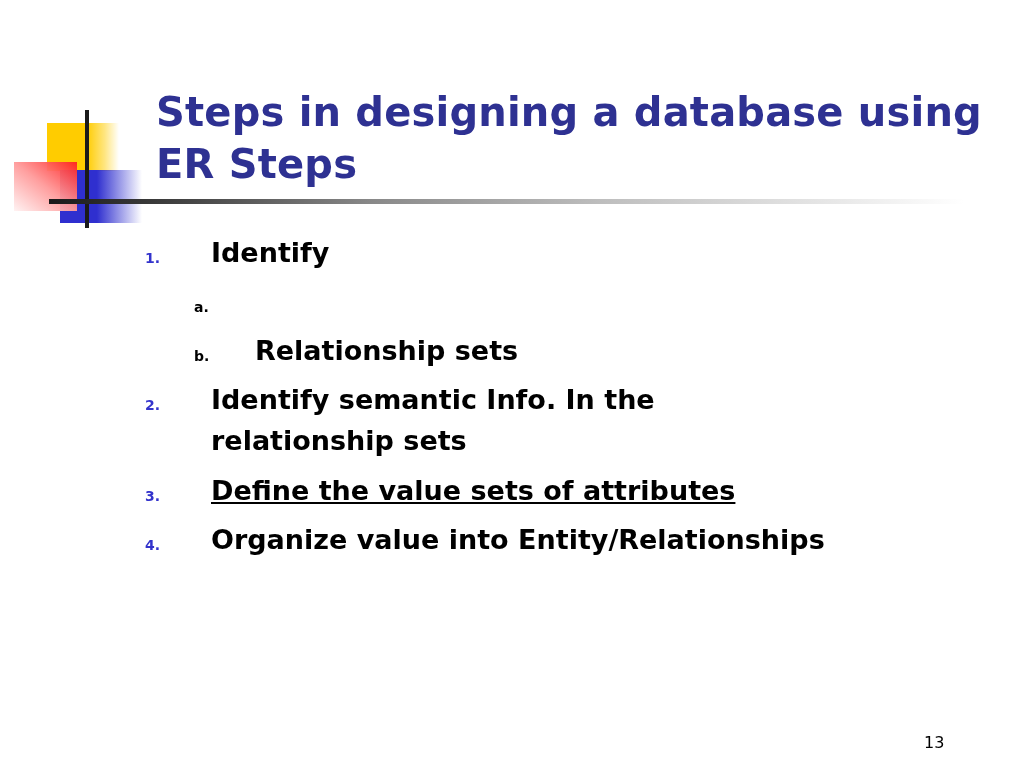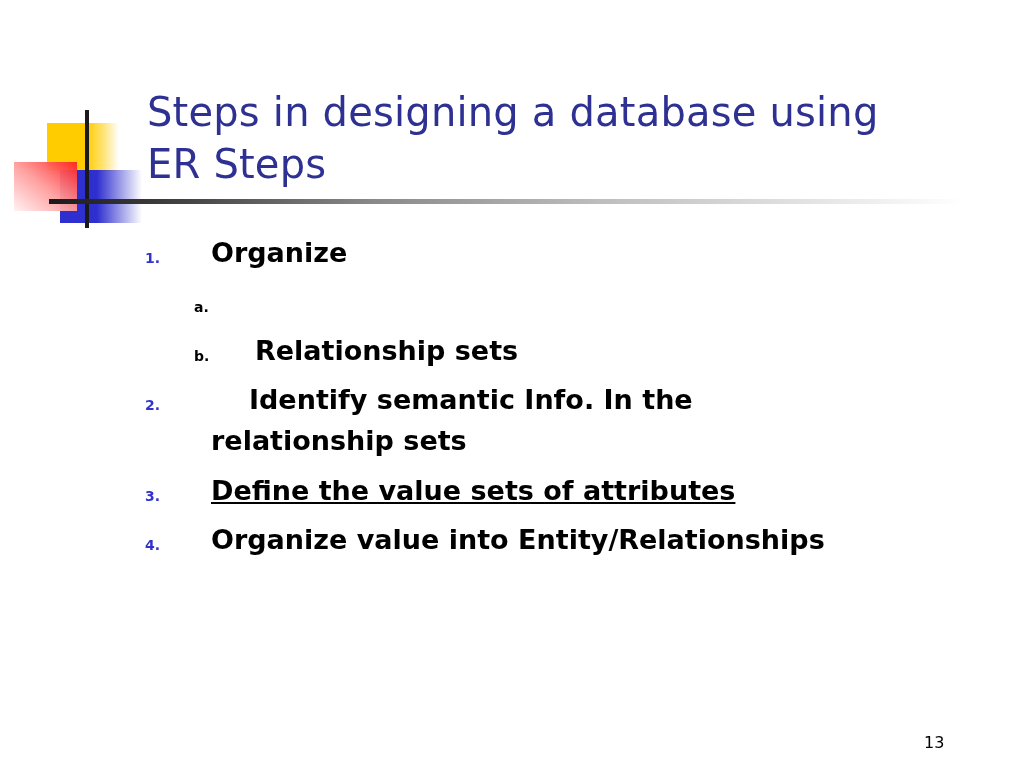--- a/index.html
+++ b/index.html
@@ -38,26 +38,26 @@
     .logo .vline {
       position: absolute; left: 85px; top: 110px; width: 4px; height: 118px;
       background: #1a1a1a;
     }
     .rule {
       position: absolute; left: 49px; top: 199px; width: 915px; height: 5px;
       background: linear-gradient(to right, #1a1a1a 0%, #444 15%, #888 35%, #bdbdbd 60%, #e6e6e6 85%, rgba(255,255,255,0) 100%);
     }
     
     .title {
-      position: absolute; left: 147px; top: 86px; width: 860px;
+      position: absolute; left: 156px; top: 86px; width: 860px;
       color: #2e3192;
       font-family: "DejaVu Sans", sans-serif;
       font-size: 40px;
       line-height: 52px;
-      font-weight: normal;
+      font-weight: bold;
       margin: 0;
       letter-spacing: 0.2px;
     }
     
     .item {
       position: absolute;
       font-family: "DejaVu Sans", sans-serif;
       font-weight: bold;
       color: #000000;
       font-size: 27px;
@@ -90,29 +90,29 @@
     <div class="vline"></div>
   </div>
   <div class="rule"></div>
 
   <h1 class="title">
     <span>Steps in designing a database using</span><br>
     <span>ER Steps</span>
   </h1>
 
   <span class="marker num" style="left:145px; top:250px;">1.</span>
-  <span class="item" style="left:211px; top:237px;">Organize</span>
+  <span class="item" style="left:211px; top:237px;">Identify</span>
 
   <span class="marker alpha" style="left:194px; top:299px;">a.</span>
 
   <span class="marker alpha" style="left:194px; top:348px;">b.</span>
   <span class="item" style="left:255px; top:335px;">Relationship sets</span>
 
   <span class="marker num" style="left:145px; top:397px;">2.</span>
-  <span class="item" style="left:211px; top:384px;margin-left:38px;">Identify semantic Info. In the</span>
+  <span class="item" style="left:211px; top:384px;">Identify semantic Info. In the</span>
   <span class="item" style="left:211px; top:425px;">relationship sets</span>
 
   <span class="marker num" style="left:145px; top:488px;">3.</span>
   <span class="item" style="left:211px; top:475px;text-decoration:underline;">Define the value sets of attributes</span>
 
   <span class="marker num" style="left:145px; top:537px;">4.</span>
   <span class="item" style="left:211px; top:524px;">Organize value into Entity/Relationships</span>
 
   <span class="page-number">13</span>
 </div>

